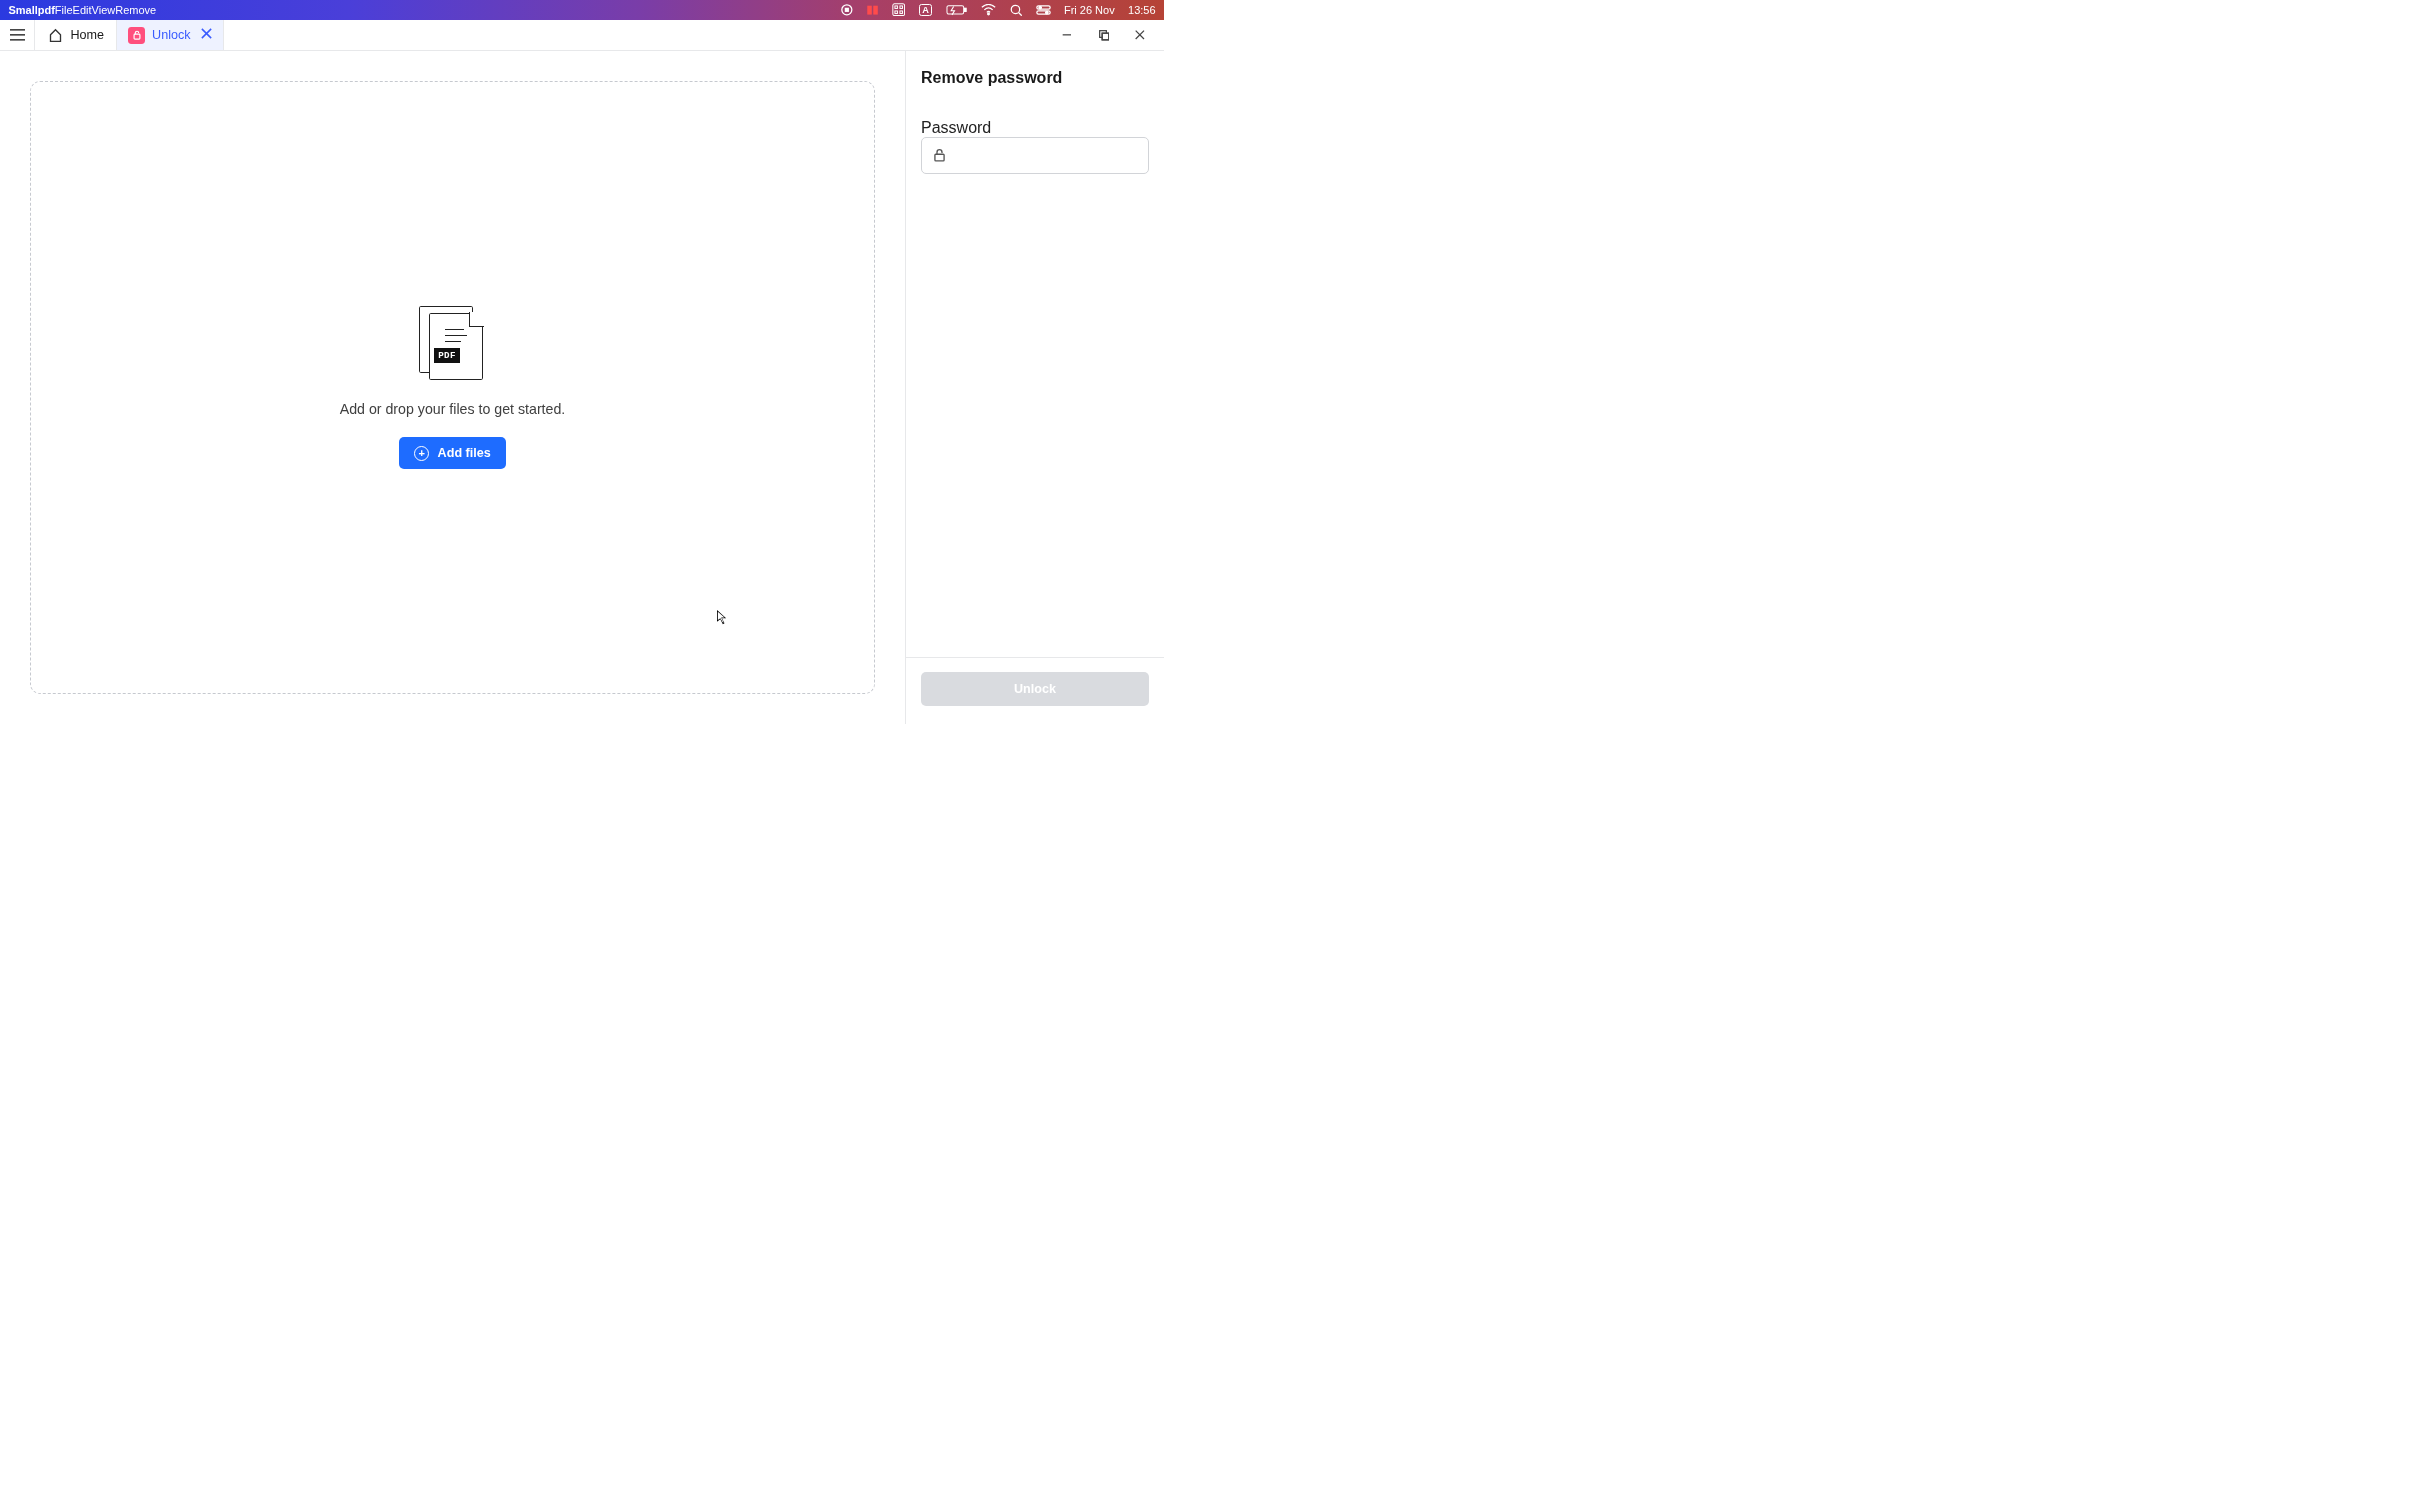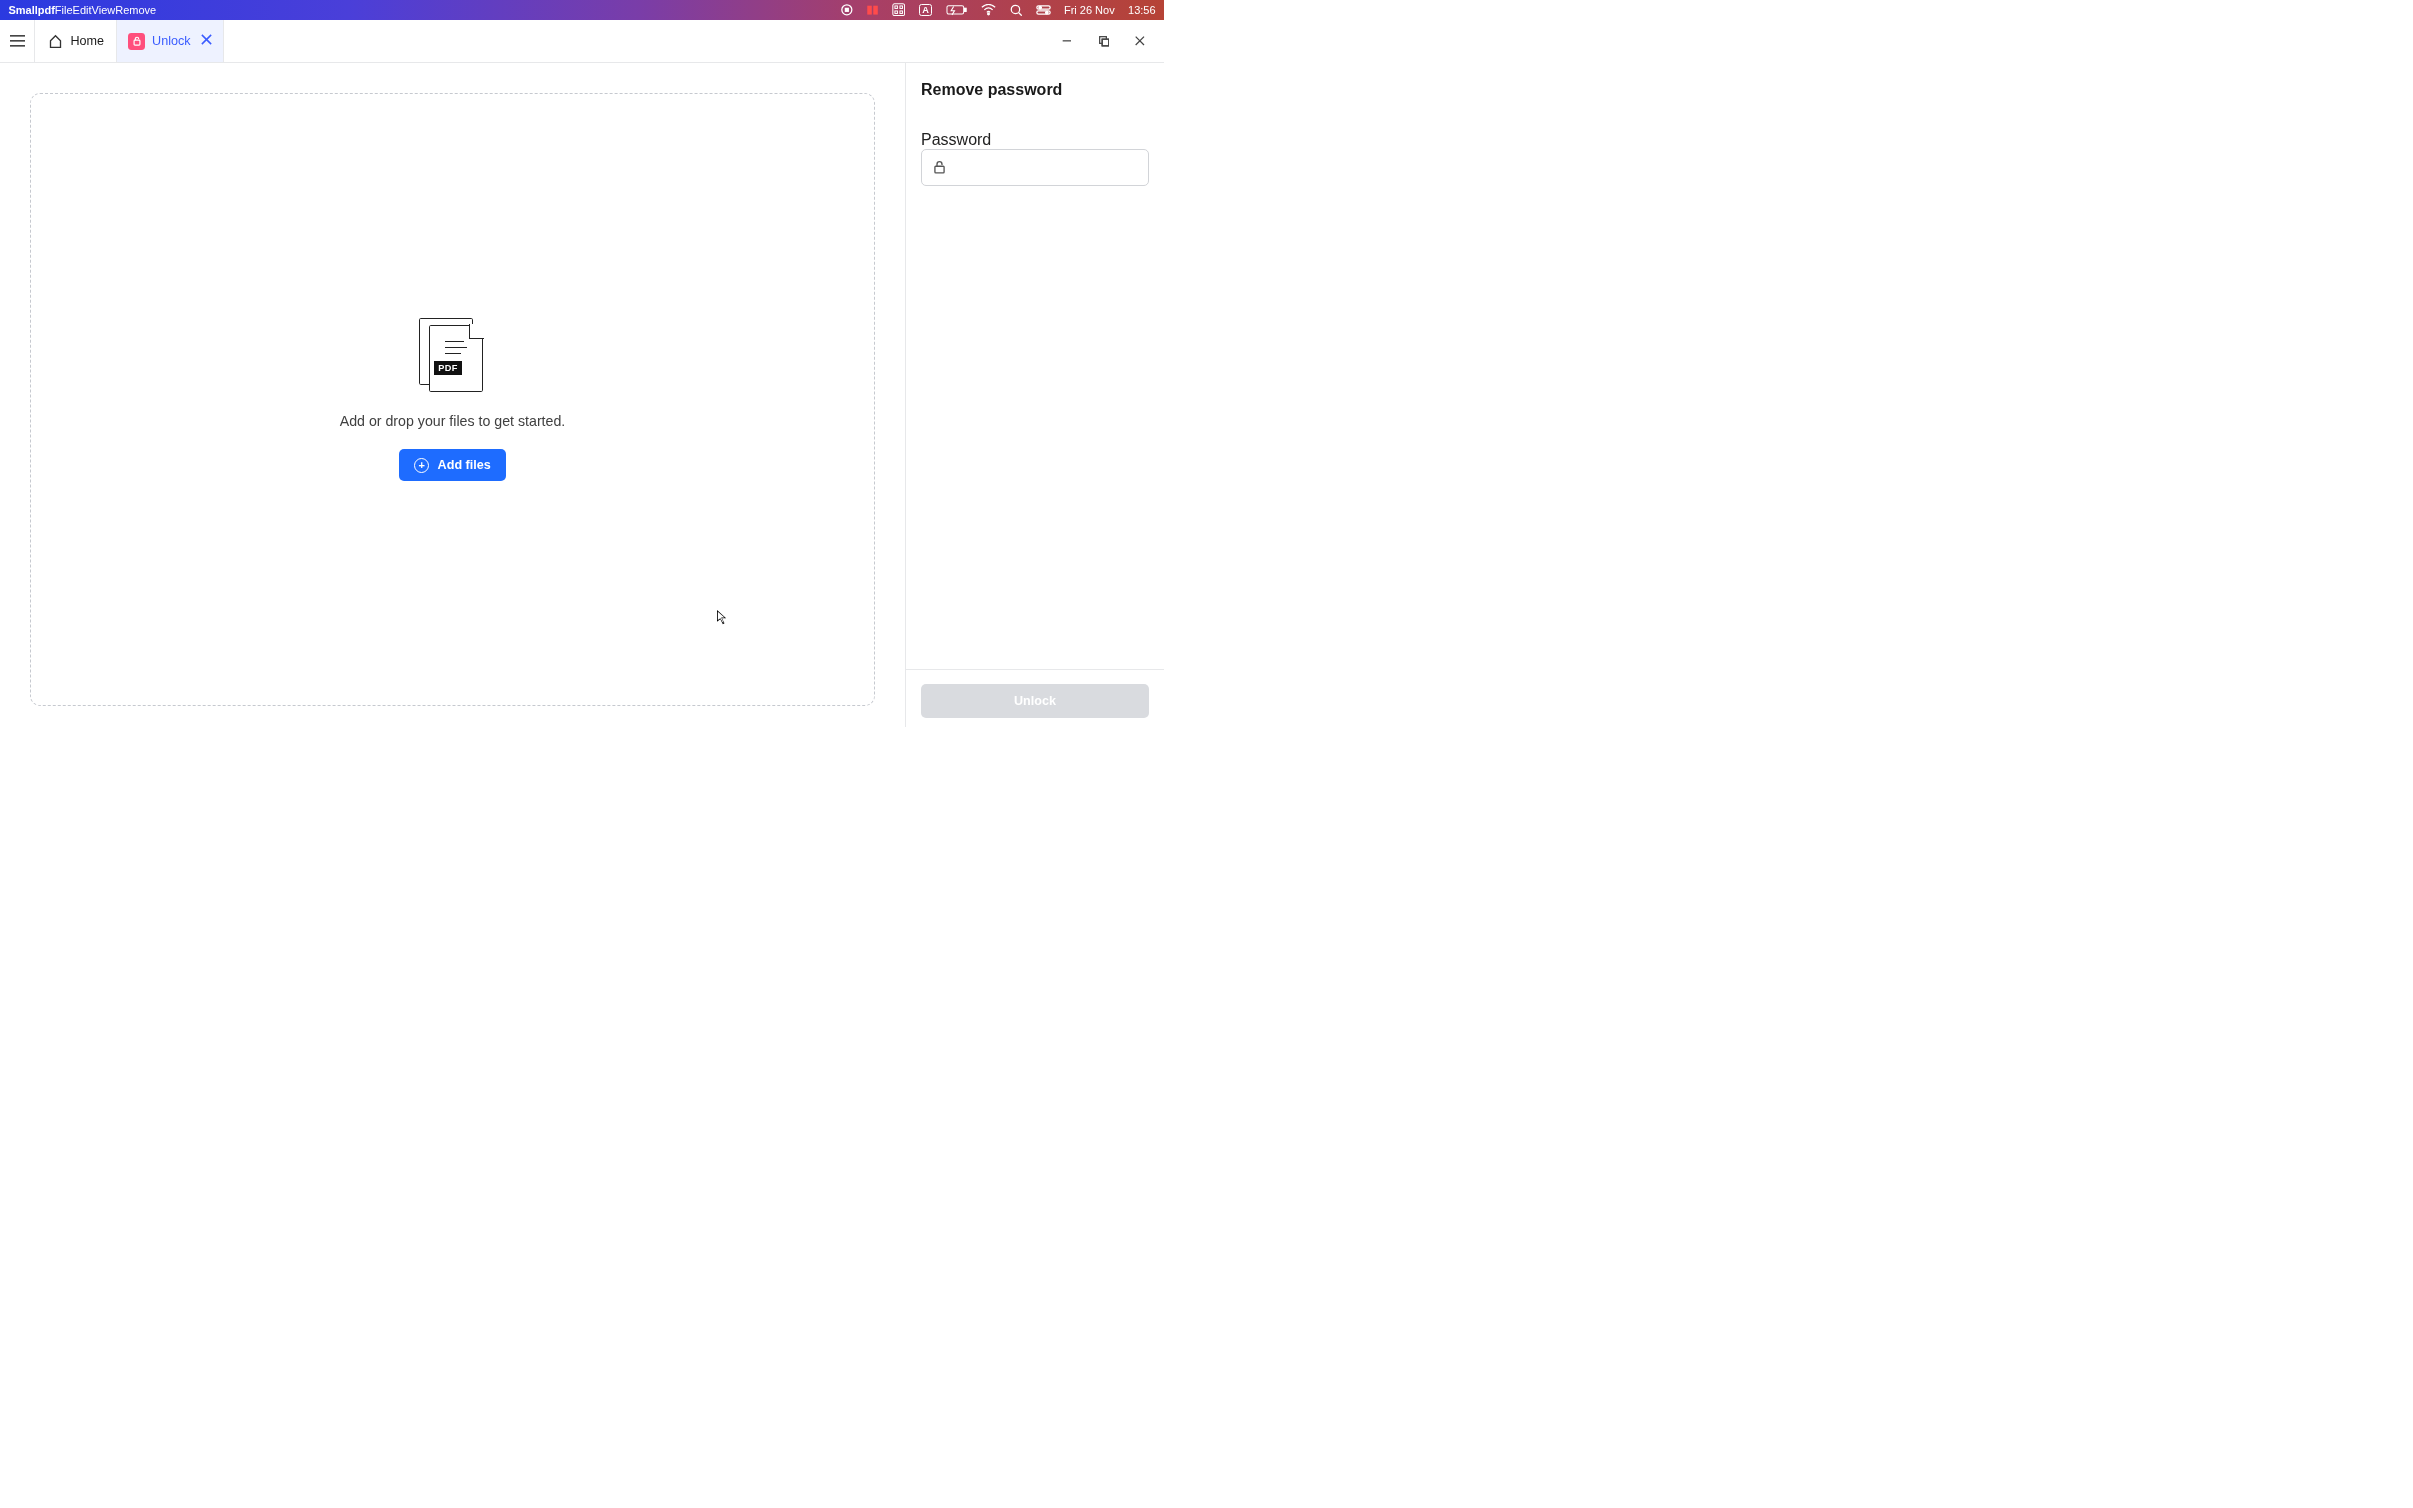--- a/index.html
+++ b/index.html
@@ -24,21 +24,21 @@
 }
 .menubar-left { display: flex; align-items: center; }
 .menubar-left .app-name { font-weight: 700; }
 .menubar-left span { cursor: default; }
 .menubar-right { display: flex; align-items: center; gap: 13.4px; }
 .menubar-right .mi { display:flex; align-items:center; }
 .menubar .apple { font-size: 12.6px; }
 
 
 .tabbar {
-  height: 43px;
+  height: 31px;
   background: #fff;
   border-bottom: 0.8px solid #e7e8ea;
   display: flex;
   align-items: stretch;
 }
 .hamburger {
   width: 35px;
   display:flex; align-items:center; justify-content:center;
   border-right: 0.8px solid #e7e8ea;
   cursor:pointer;
@@ -127,21 +127,21 @@
 .pdf-page.back { top:0; left:0; }
 .pdf-page.front { top:6.7px; left:10px; }
 .pdf-page.front::after {
   content:""; position:absolute; top:-1.7px; right:-1.7px;
   width:13.4px;height:13.4px; background:#fff;
   border-left:1.7px solid #222; border-bottom:1.7px solid #222;
 }
 .pdf-label {
   position:absolute; bottom:18.4px; left:15px;
   background:#111; color:#fff; font-size:9.2px; font-weight:700;
-  padding:1.7px 4.2px; letter-spacing:0.4px;
+  padding:1.7px 4.2px; letter-spacing:0.4px;font-family:Liberation Mono, monospace;
 }
 .pdf-lines {
   position:absolute; top:15px; left:15px; right:10px; display:flex; flex-direction:column; gap:4.2px;
 }
 .pdf-lines span { height:1.7px; background:#222; width:70%; }
 .pdf-lines span:nth-child(2){width:80%;}
 .pdf-lines span:nth-child(3){width:60%;}
 
 
 .sidebar {

